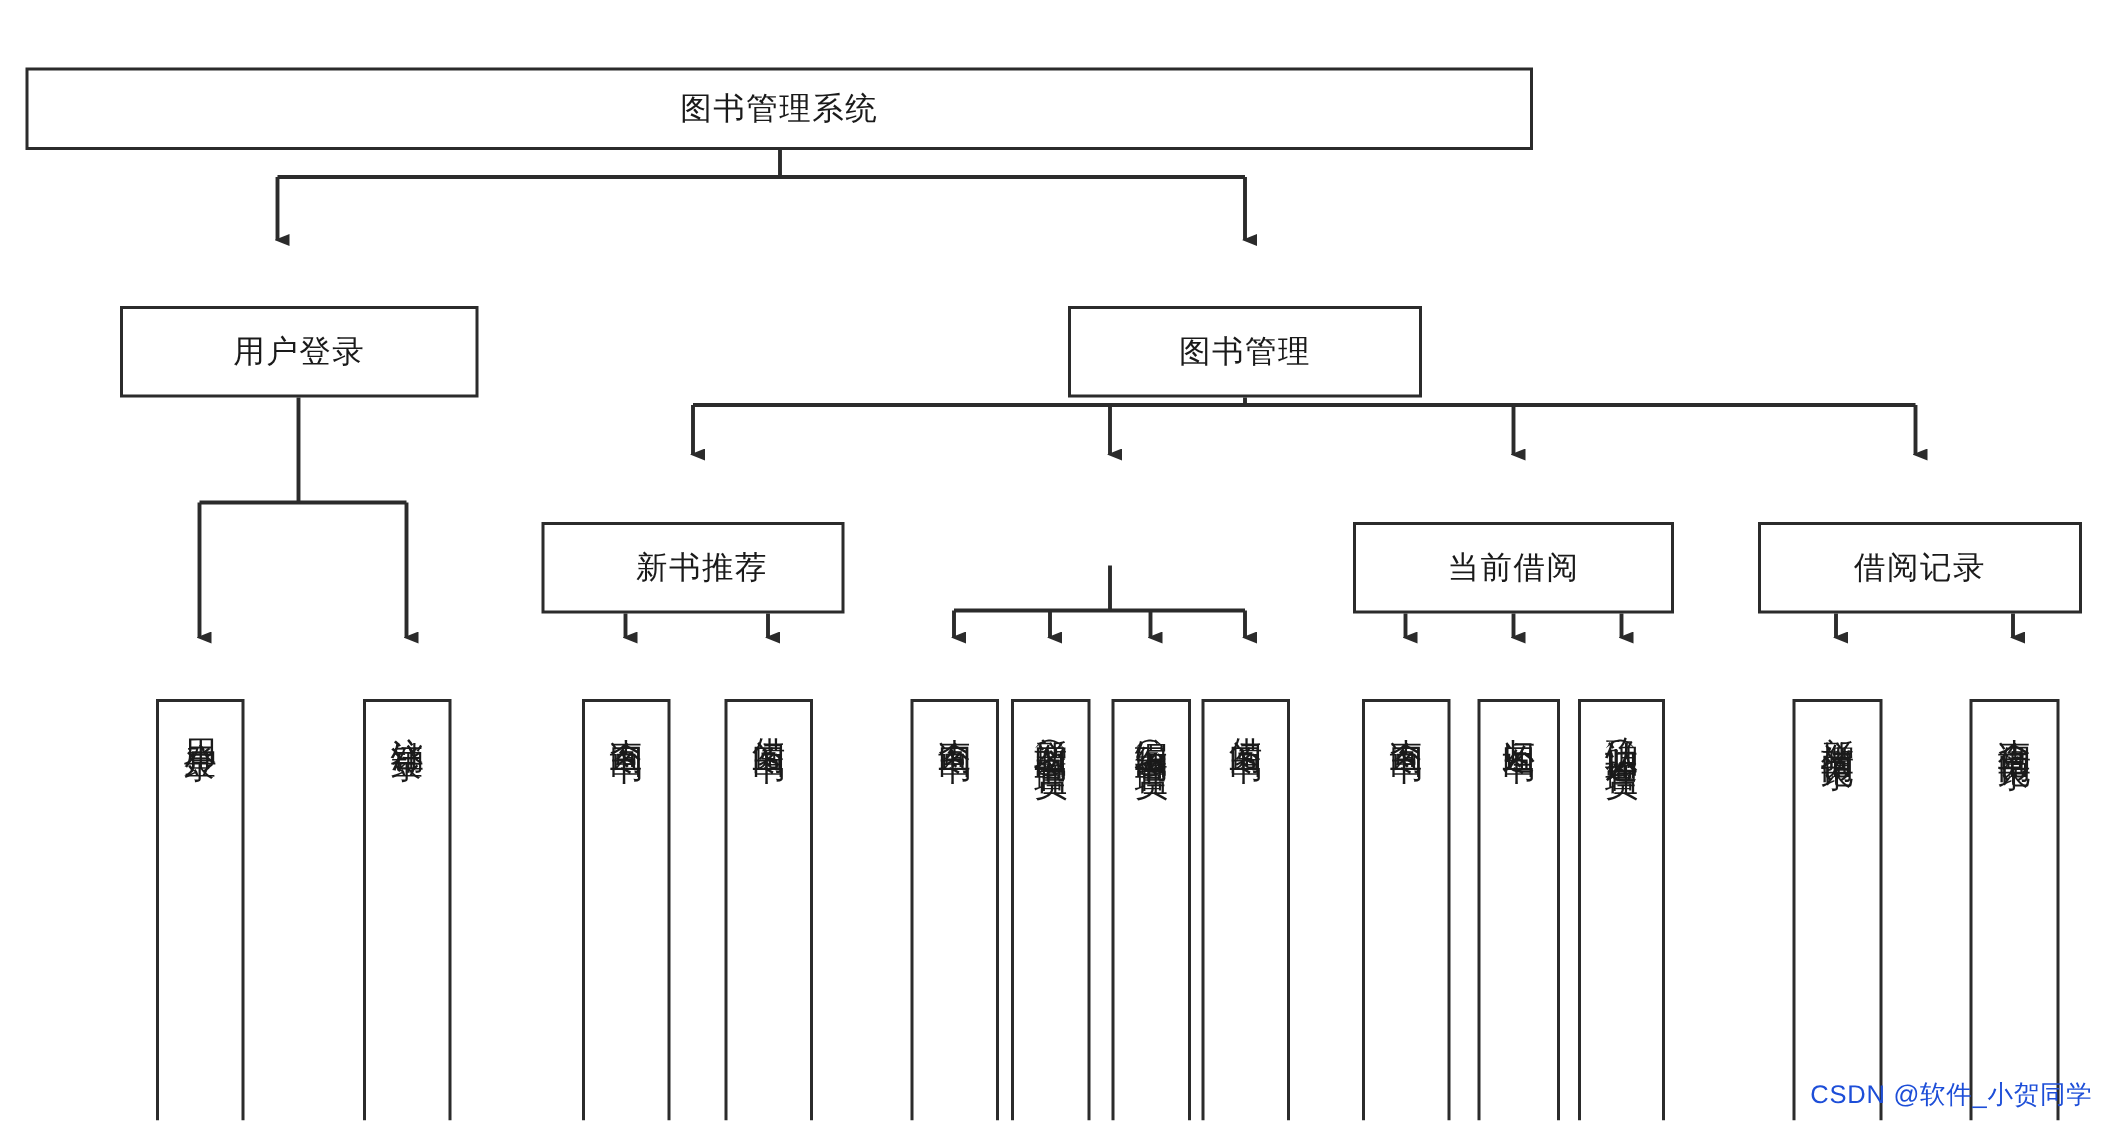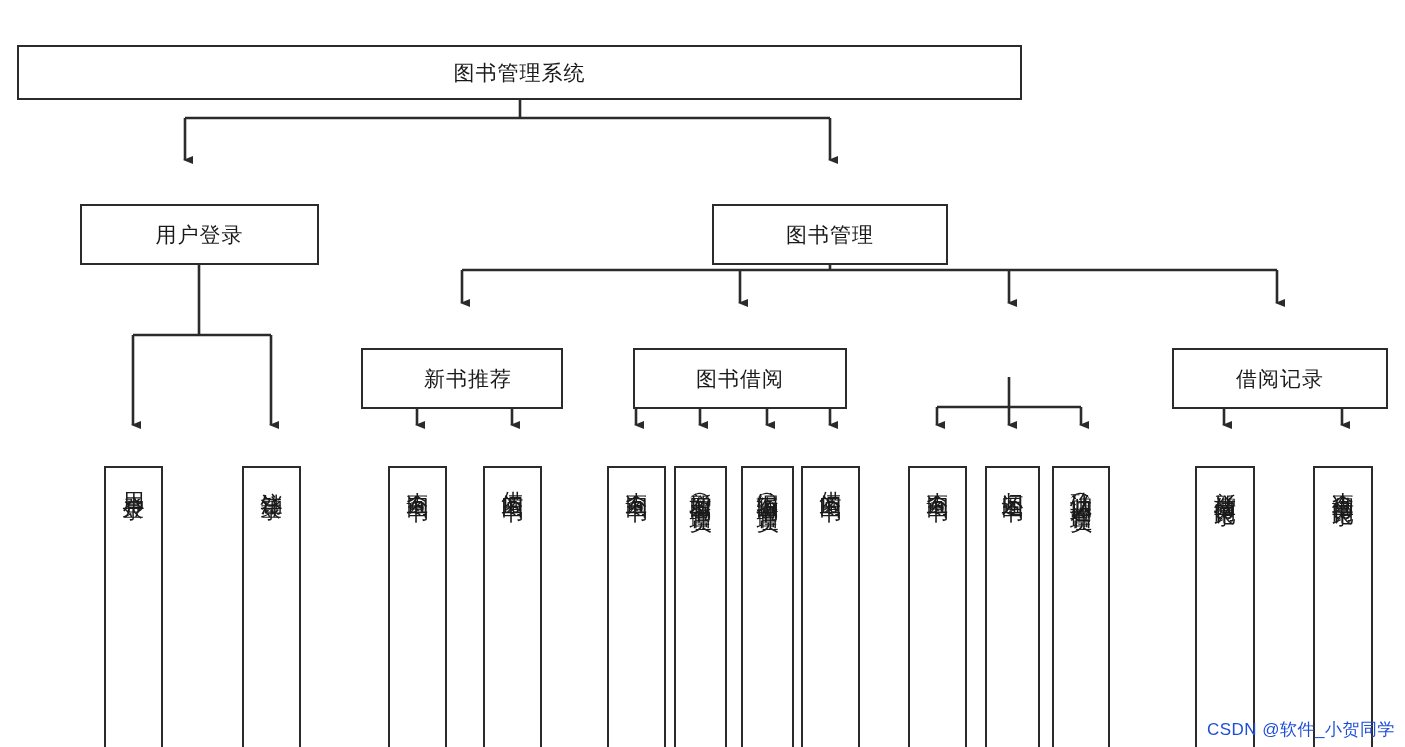--- a/index.html
+++ b/index.html
@@ -132,22 +132,22 @@
   <div class="node h-node" style="left:80px; top:172px; width:239px; height:61px;">
     <span class="label">用户登录</span>
   </div>
   <div class="node h-node" style="left:712px; top:172px; width:236px; height:61px;">
     <span class="label">图书管理</span>
   </div>
 
   <div class="node h-node" style="left:361px; top:316px; width:202px; height:61px;padding-left:12px;">
     <span class="label">新书推荐</span>
   </div>
-  <div class="node h-node" style="left:633px; top:316px; width:214px; height:61px;">
-    <span class="label">图书借阅</span>
+  <div class="node h-node" style="left:902px; top:316px; width:214px; height:61px;">
+    <span class="label">当前借阅</span>
   </div>
   <div class="node h-node" style="left:1172px; top:316px; width:216px; height:61px;">
     <span class="label">借阅记录</span>
   </div>
 
   <div class="node v-node" style="left:104px; top:434px; width:59px; height:301px;">
     <span class="label">用户登录</span>
   </div>
   <div class="node v-node" style="left:242px; top:434px; width:59px; height:301px;">
     <span class="label">注销登录</span>

